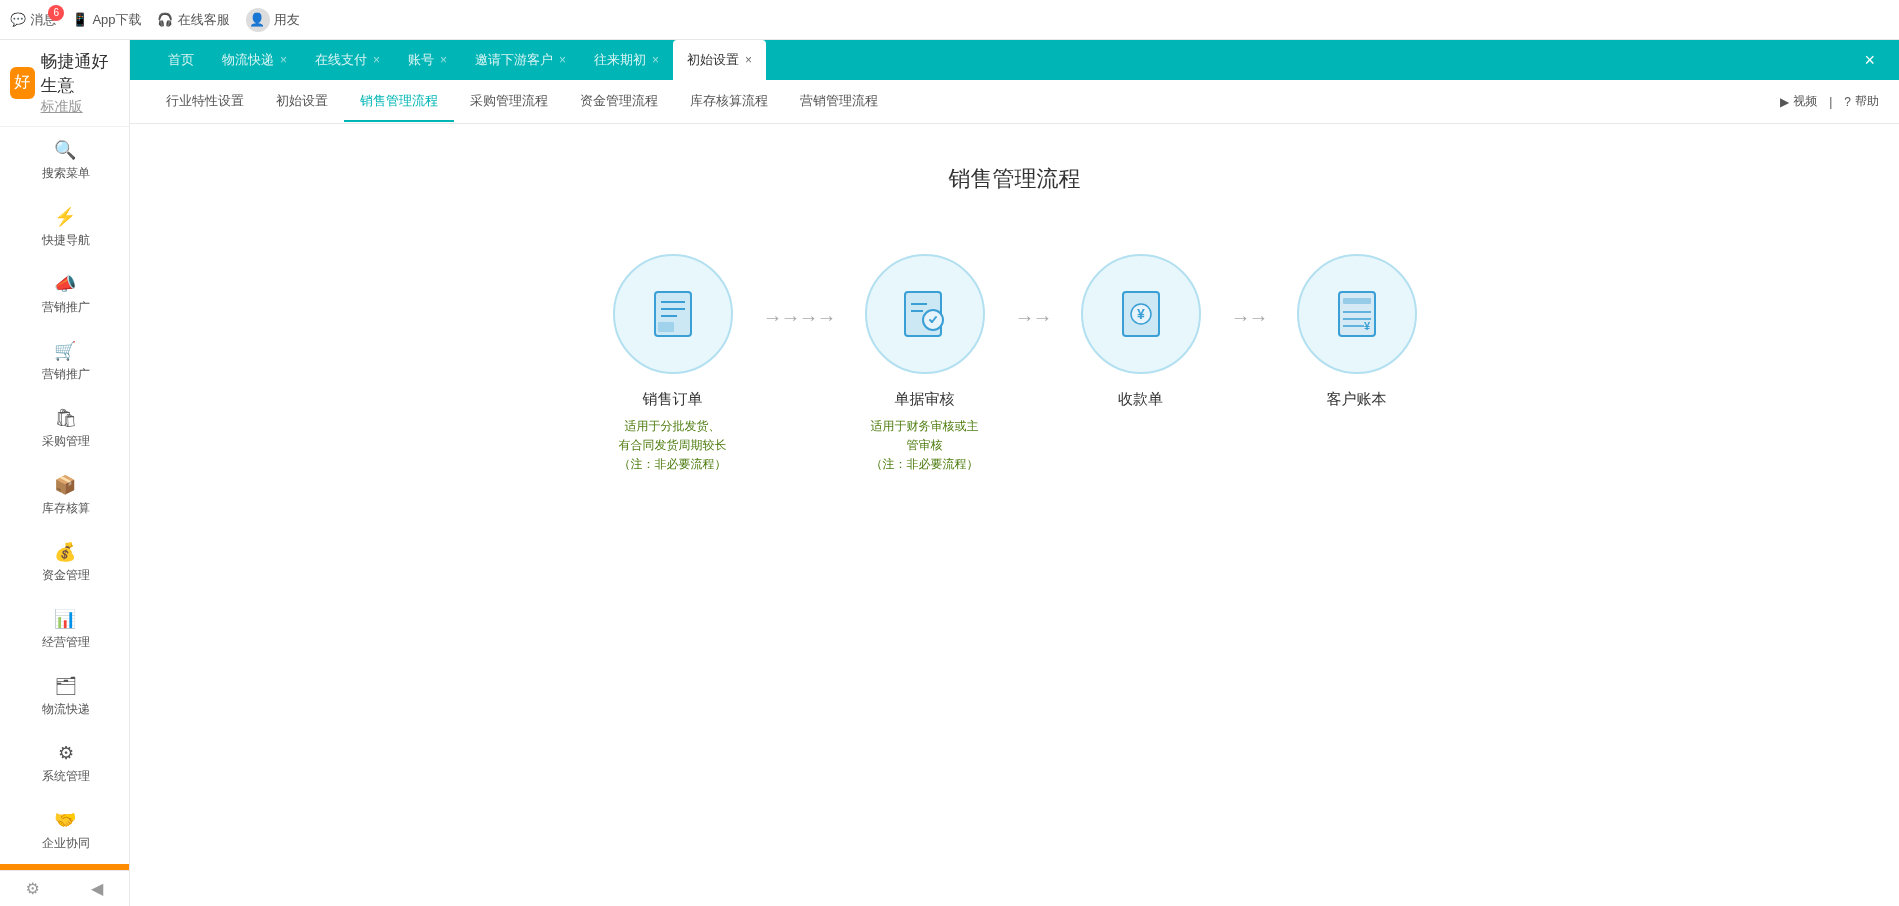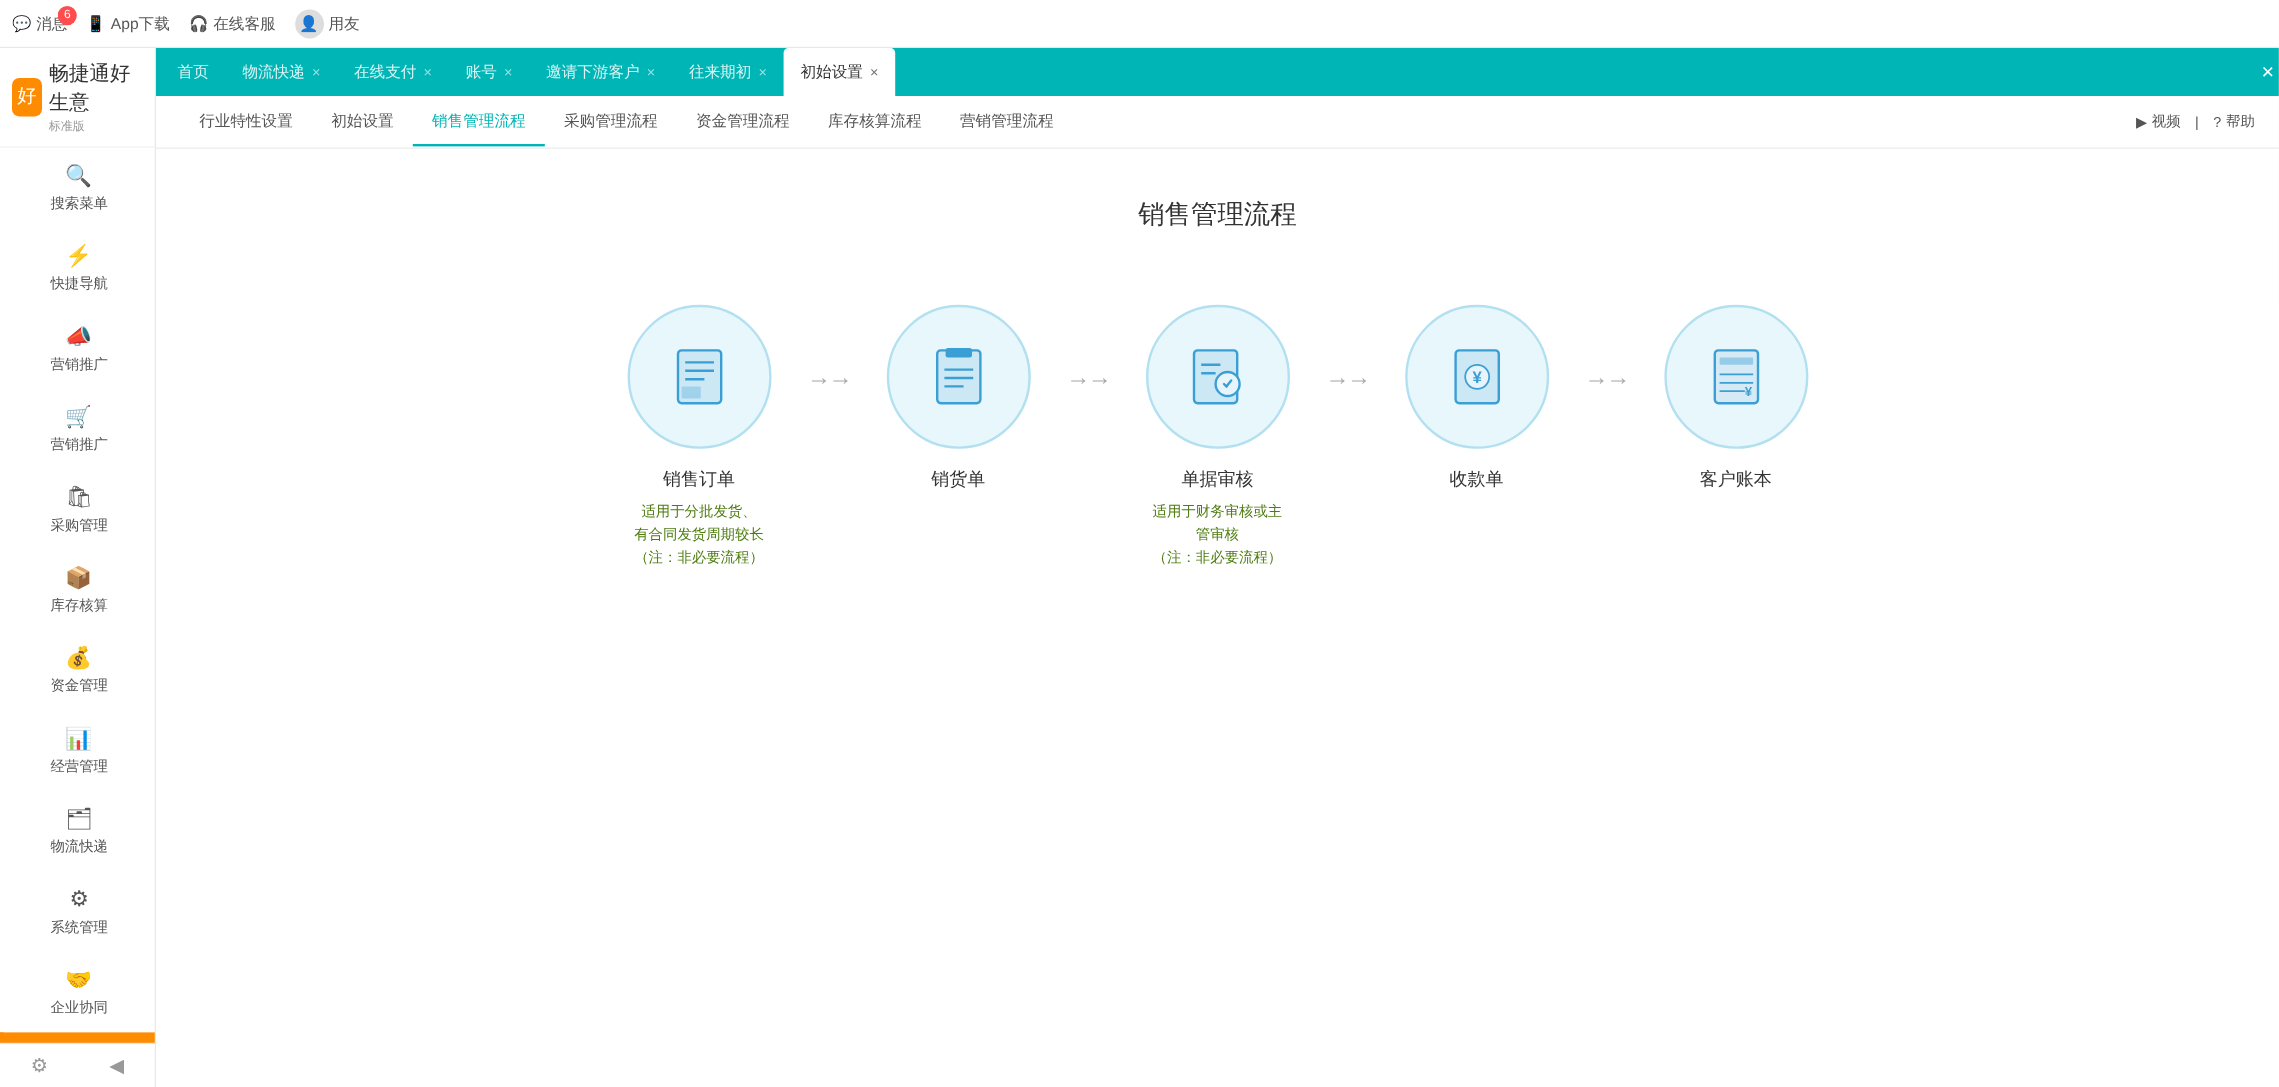--- a/index.html
+++ b/index.html
@@ -15,31 +15,31 @@
     .top-bar-right .item { display: flex; align-items: center; gap: 4px; cursor: pointer; font-size: 13px; color: #555; position: relative; }
     .badge { background: #ff4d4f; color: #fff; border-radius: 10px; font-size: 10px; padding: 0 4px; min-width: 16px; height: 16px; display: flex; align-items: center; justify-content: center; position: absolute; top: -6px; right: -8px; }
     .user-avatar { width: 24px; height: 24px; border-radius: 50%; background: #ddd; display: flex; align-items: center; justify-content: center; }
 
     
     .layout { display: flex; height: calc(906px - 40px); }
     .sidebar { width: 130px; background: #fff; border-right: 1px solid #e8e8e8; display: flex; flex-direction: column; }
     .sidebar-logo { padding: 10px; display: flex; align-items: center; gap: 6px; border-bottom: 1px solid #f0f0f0; }
     .logo-icon { width: 32px; height: 32px; background: #ff8c00; border-radius: 6px; display: flex; align-items: center; justify-content: center; color: #fff; font-size: 16px; }
     .logo-text { font-size: 17px; color: #333; line-height: 1.4; }
-    .logo-tag { font-size: 10px; color: #999; }
+    .logo-tag { font-size: 14px; color: #999; text-decoration: underline; }
     .sidebar-items { flex: 1; overflow-y: auto; }
     .sidebar-item { display: flex; flex-direction: column; align-items: center; padding: 12px 0; cursor: pointer; color: #555; font-size: 12px; gap: 4px; border-left: 3px solid transparent; }
     .sidebar-item.active { color: #fff; background: #ff8c00; border-left-color: #ff8c00; }
     .sidebar-item .icon { font-size: 18px; }
     .sidebar-bottom { border-top: 1px solid #e8e8e8; padding: 8px 0; display: flex; justify-content: space-around; }
     .sidebar-bottom-btn { cursor: pointer; color: #999; font-size: 16px; }
 
     
     .main-area { flex: 1; display: flex; flex-direction: column; }
-    .nav-tabs { background: #00b5b5; display: flex; align-items: center; height: 40px; padding: 0 4px; }
+    .nav-tabs { background: #00b5b5; display: flex; align-items: center; height: 40px; padding: 0 24px; }
     .nav-tab { padding: 0 14px; height: 40px; display: flex; align-items: center; cursor: pointer; color: rgba(255,255,255,0.85); font-size: 13px; gap: 4px; position: relative; }
     .nav-tab.active { background: #fff; color: #333; border-radius: 4px 4px 0 0; }
     .nav-tab .close { font-size: 12px; color: inherit; margin-left: 2px; opacity: 0.7; }
     .nav-close-all { margin-left: auto; color: #fff; cursor: pointer; font-size: 18px; }
 
     
     .sub-tabs { background: #fff; border-bottom: 1px solid #e8e8e8; display: flex; align-items: center; padding: 0 20px; height: 44px; }
     .sub-tab { padding: 0 16px; height: 40px; display: flex; align-items: center; cursor: pointer; font-size: 13px; color: #555; border-bottom: 2px solid transparent; }
     .sub-tab.active { color: #00b5b5; border-bottom-color: #00b5b5; }
     .sub-tab-right { margin-left: auto; display: flex; align-items: center; gap: 12px; font-size: 12px; color: #555; cursor: pointer; }
@@ -232,33 +232,20 @@
               <line x1="16" y1="30" x2="32" y2="30" stroke="#3a9fd5" stroke-width="2"></line>
               <rect x="13" y="36" width="16" height="10" rx="1" fill="#3a9fd5" opacity="0.3"></rect>
             </svg>
           </div>
           <div class="flow-label">销售订单</div>
           <div class="flow-desc">适用于分批发货、<br>有合同发货周期较长<br>（注：非必要流程）</div>
         </div>
 
         <div class="flow-arrow">→→</div>
 
-        <div class="flow-item">
-          <div class="flow-circle">
-            <svg viewBox="0 0 56 56" fill="none" xmlns="http://www.w3.org/2000/svg">
-              <rect x="10" y="6" width="36" height="44" rx="3" fill="#cde8f5" stroke="#3a9fd5" stroke-width="2"></rect>
-              <rect x="17" y="4" width="22" height="8" rx="2" fill="#3a9fd5"></rect>
-              <line x1="16" y1="22" x2="40" y2="22" stroke="#3a9fd5" stroke-width="2"></line>
-              <line x1="16" y1="29" x2="40" y2="29" stroke="#3a9fd5" stroke-width="2"></line>
-              <line x1="16" y1="36" x2="32" y2="36" stroke="#3a9fd5" stroke-width="2"></line>
-            </svg>
-          </div>
-          <div class="flow-label">销货单</div>
-          <div class="flow-desc"></div>
-        </div>
 
         <div class="flow-arrow">→→</div>
 
         <div class="flow-item">
           <div class="flow-circle">
             <svg viewBox="0 0 56 56" fill="none" xmlns="http://www.w3.org/2000/svg">
               <rect x="8" y="6" width="36" height="44" rx="3" fill="#cde8f5" stroke="#3a9fd5" stroke-width="2"></rect>
               <circle cx="36" cy="34" r="10" fill="#e8f4fb" stroke="#3a9fd5" stroke-width="2"></circle>
               <line x1="33" y1="34" x2="35" y2="36" stroke="#3a9fd5" stroke-width="2" stroke-linecap="round"></line>
               <line x1="35" y1="36" x2="39" y2="31" stroke="#3a9fd5" stroke-width="2" stroke-linecap="round"></line>

